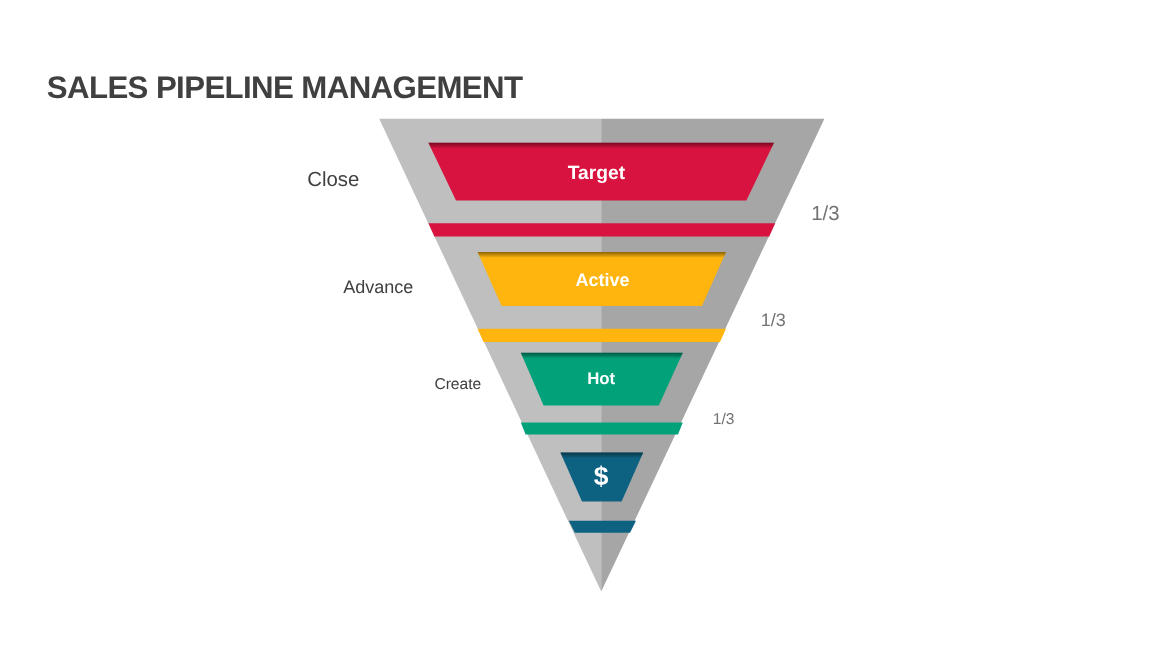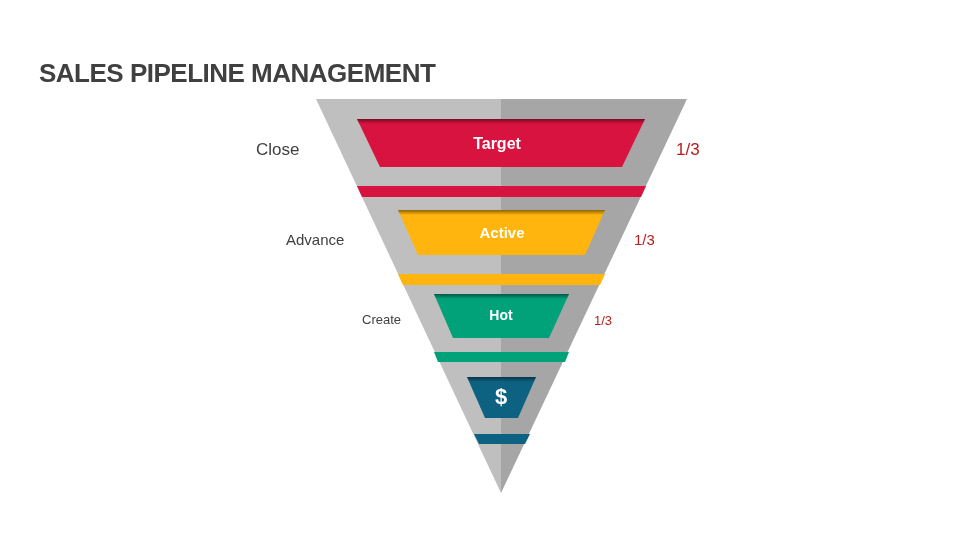--- a/index.html
+++ b/index.html
@@ -1,20 +1,20 @@
 <!DOCTYPE html>
 <html><head>
 <meta charset="utf-8">
 <style>
   html, body { margin:0; padding:0; }
   body { width:960px; height:540px; background:#ffffff; position:relative; overflow:hidden; font-family:"Liberation Sans", "DejaVu Sans", sans-serif; }
   .title { position:absolute; left:39px; top:14px; font-size:26px; font-weight:bold; color:#404040; letter-spacing:-0.5px; white-space:nowrap;margin-top:44px; }
   svg.funnel { position:absolute; left:0; top:0; }
   .stage-label { position:absolute; color:#404040; white-space:nowrap; }
-  .ratio { position:absolute; color:#b91c1c; white-space:nowrap; }
+  .ratio { position:absolute; color:#737373; white-space:nowrap;margin-top:28px; }
   .band-text { font-family:"Liberation Sans", "DejaVu Sans", sans-serif; font-weight:bold; fill:#ffffff; }
 </style>
 </head>
 <body>
 
 <div class="title">SALES PIPELINE MANAGEMENT</div>
 
 <svg class="funnel" width="960" height="540" viewBox="0 0 960 540">
   <defs>
     <linearGradient id="shadeTop" x1="0" y1="0" x2="0" y2="1">

